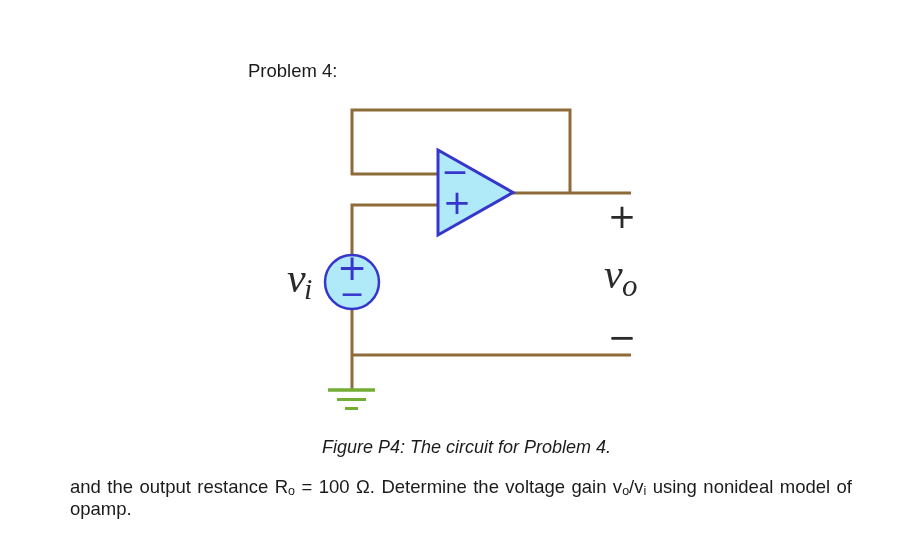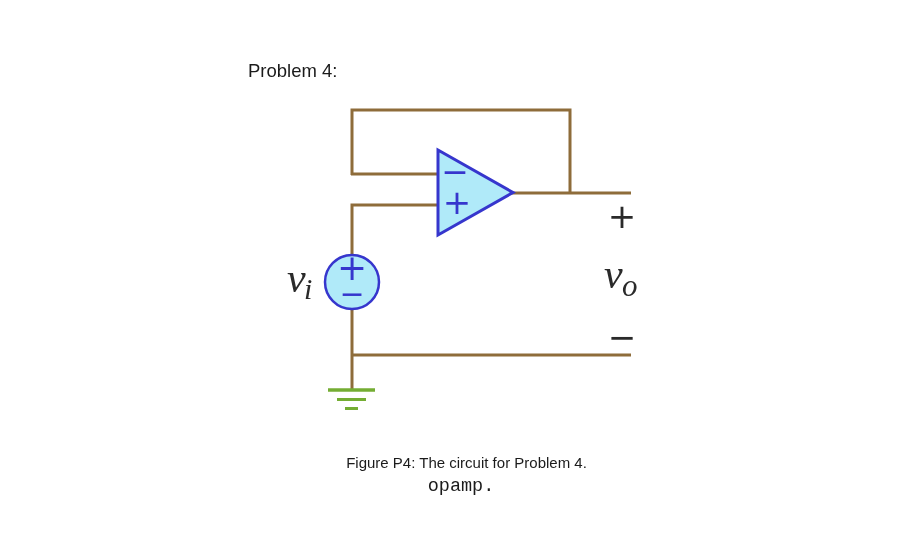--- a/index.html
+++ b/index.html
@@ -28,35 +28,36 @@
   .device.src { stroke-width: 2.5; }
   .gnd { stroke: var(--ground, #74ad33); fill: none; }
   .sym { font-family: "DejaVu Sans", sans-serif; text-anchor: middle; }
   .sym.blue { fill: var(--device-stroke, #3636cd); }
   .sym.dark { fill: var(--symbol, #2a2a2a); }
   .varname { font-family: "Liberation Serif", serif; font-style: italic; fill: var(--symbol, #1b1b1b); }
   .caption {
     position: absolute;
     left: 20px;
     right: 0;
-    top: 452px;
+    top: 436px;
     text-align: center;
-    font-size: 15px;
+    font-size: 18px;
     line-height: 22px;
+    font-style: italic;
   }
   .body-text {
     position: absolute;
     left: 70px;
     top: 476px;
     width: 782px;
     font-size: 18.5px;
     line-height: 22px;
   }
   .jline { text-align: justify; text-align-last: justify; }
-  .lline { text-align: center; font-family: Liberation Mono, monospace; }
+  .lline { text-align: left; }
   .body-text sup { font-size: 12.5px; vertical-align: 6px; line-height: 0; }
   .body-text sub { font-size: 12.5px; vertical-align: -2px; line-height: 0; }
 </style>
 </head>
 <body>
 
 <div class="page">
 
   <div class="title">
     <span>Problem 4:</span>
@@ -88,16 +89,17 @@
 
     <text class="varname" x="287" y="292" font-size="42">v</text>
     <text class="varname" x="304" y="299" font-size="30">i</text>
     <text class="varname" x="604" y="288" font-size="42">v</text>
     <text class="varname" x="622" y="296" font-size="31">o</text>
   </svg>
 
   <div class="caption">Figure P4: The circuit for Problem 4.</div>
 
   <div class="body-text">
+    <div class="jline"><span>and the output restance R</span><sub>o</sub><span> = 100 Ω. Determine the voltage gain v</span><sub>o</sub><span>/v</span><sub>i</sub><span> using nonideal model of</span></div>
     <div class="lline"><span>opamp.</span></div>
   </div>
 
 </div>
 
 </body></html>

